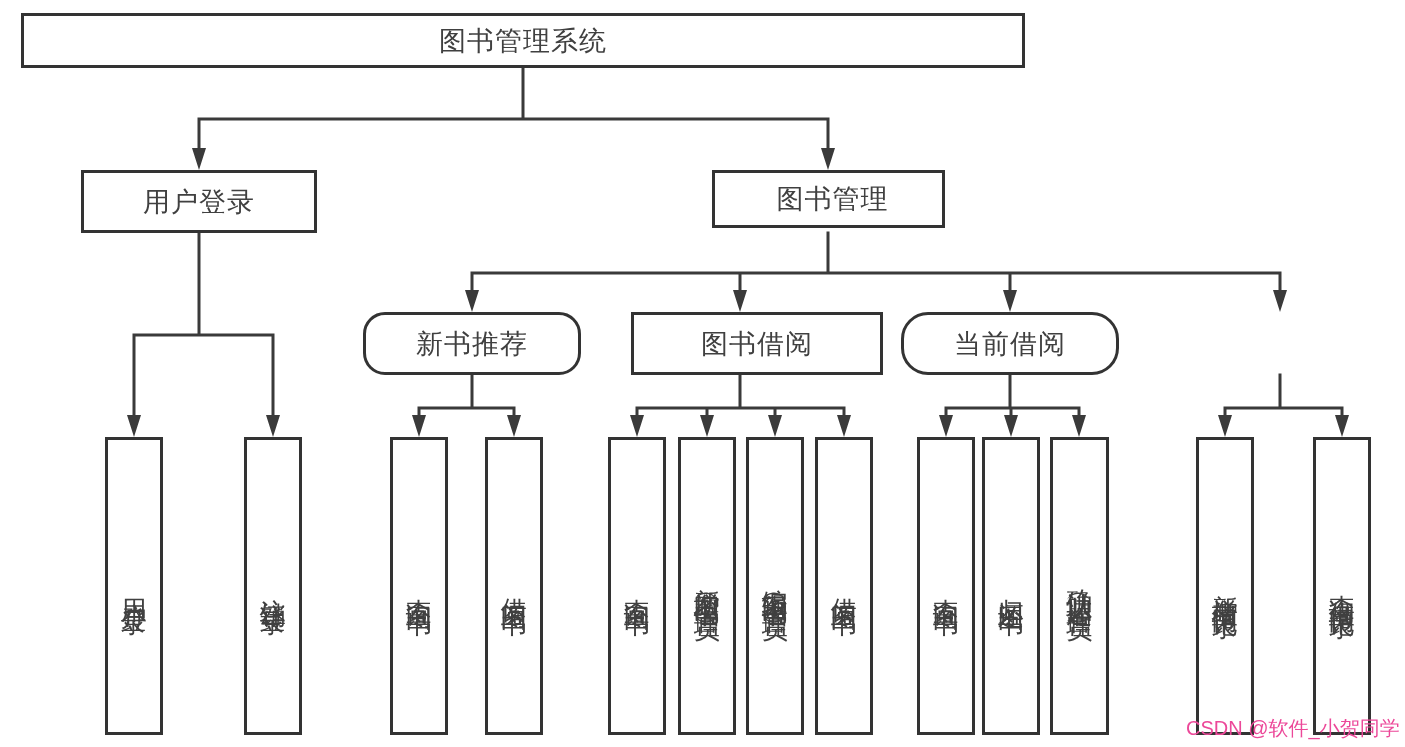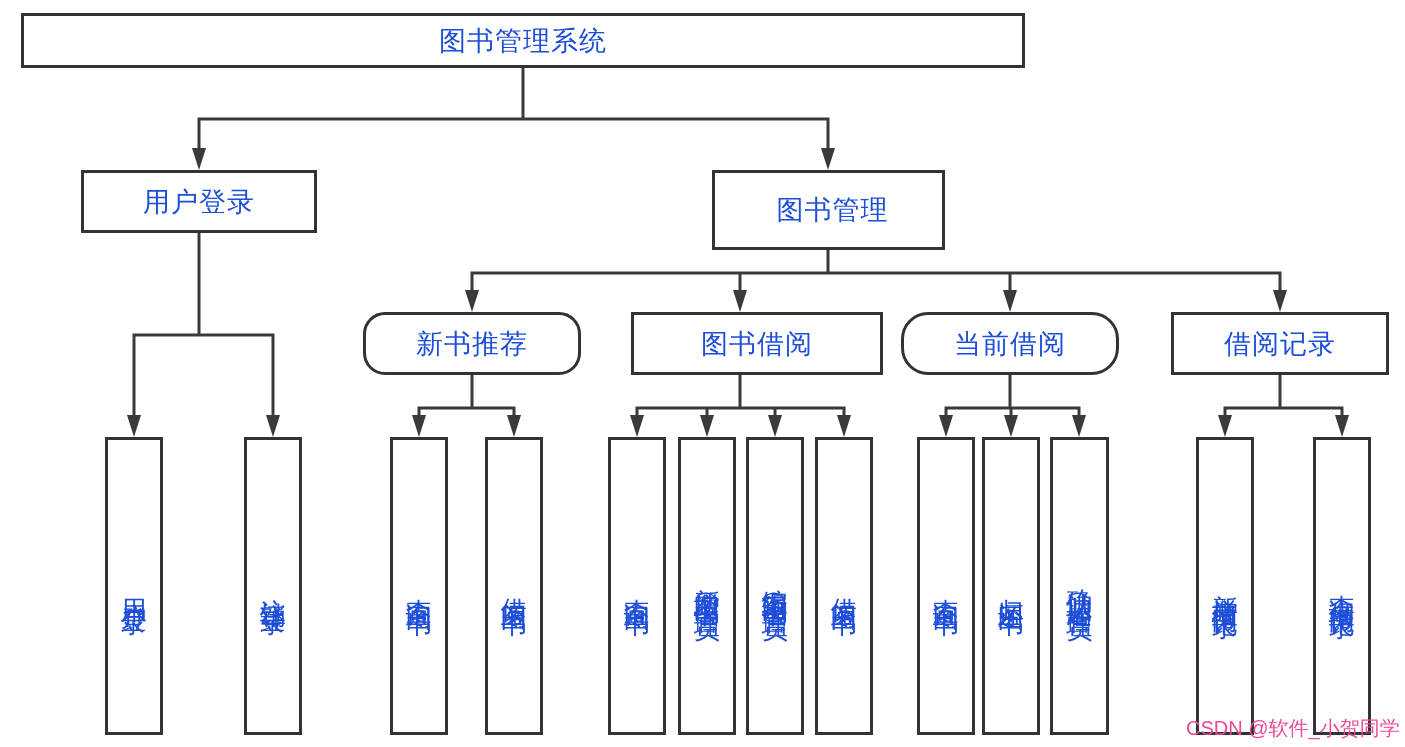--- a/index.html
+++ b/index.html
@@ -17,21 +17,21 @@
     left: 0; top: 0;
     pointer-events: none;
   }
   .node {
     position: absolute;
     background: #ffffff;
     border: 3px solid #333333;
     display: flex;
     align-items: center;
     justify-content: center;
-    color: #1d4ed8;
+    color: #404040;
   }
   .h-node { font-size: 27px; letter-spacing: 1px; white-space: nowrap; }
   .leaf {
     writing-mode: vertical-rl;
     text-orientation: mixed;
     font-size: 26px;
     letter-spacing: 4px;
     line-height: 1.1;
   }
   .leaf span { display: block; }
@@ -67,35 +67,32 @@
              M1218 415 H1232 L1225 437 Z M1335 415 H1349 L1342 437 Z" fill="#3a3a3a" stroke="none"></path>
   </svg>
 
   <div class="node h-node" style="left:21px; top:13px; width:1004px; height:55px;">
     <span>图书管理系统</span>
   </div>
 
   <div class="node h-node" style="left:81px; top:170px; width:236px; height:63px;">
     <span>用户登录</span>
   </div>
-  <div class="node h-node" style="left:712px; top:170px; width:233px; height:80px;padding-left:8px;">
+  <div class="node h-node" style="left:712px; top:170px; width:233px; height:58px;padding-left:8px;">
     <span>图书管理</span>
   </div>
 
   <div class="node h-node" style="left:363px; top:312px; width:218px; height:63px;border-radius:22px;">
     <span>新书推荐</span>
   </div>
   <div class="node h-node" style="left:631px; top:312px; width:252px; height:63px;">
     <span>图书借阅</span>
   </div>
   <div class="node h-node" style="left:901px; top:312px; width:218px; height:63px;border-radius:27px;">
     <span>当前借阅</span>
-  </div>
-  <div class="node h-node" style="left:1171px; top:312px; width:218px; height:63px;">
-    <span>借阅记录</span>
   </div>
 
   <div class="node leaf" style="left:105px; top:437px; width:58px; height:298px;">
     <span>用户登录</span>
   </div>
   <div class="node leaf" style="left:244px; top:437px; width:58px; height:298px;">
     <span>注销登录</span>
   </div>
 
   <div class="node leaf" style="left:390px; top:437px; width:58px; height:298px;">

